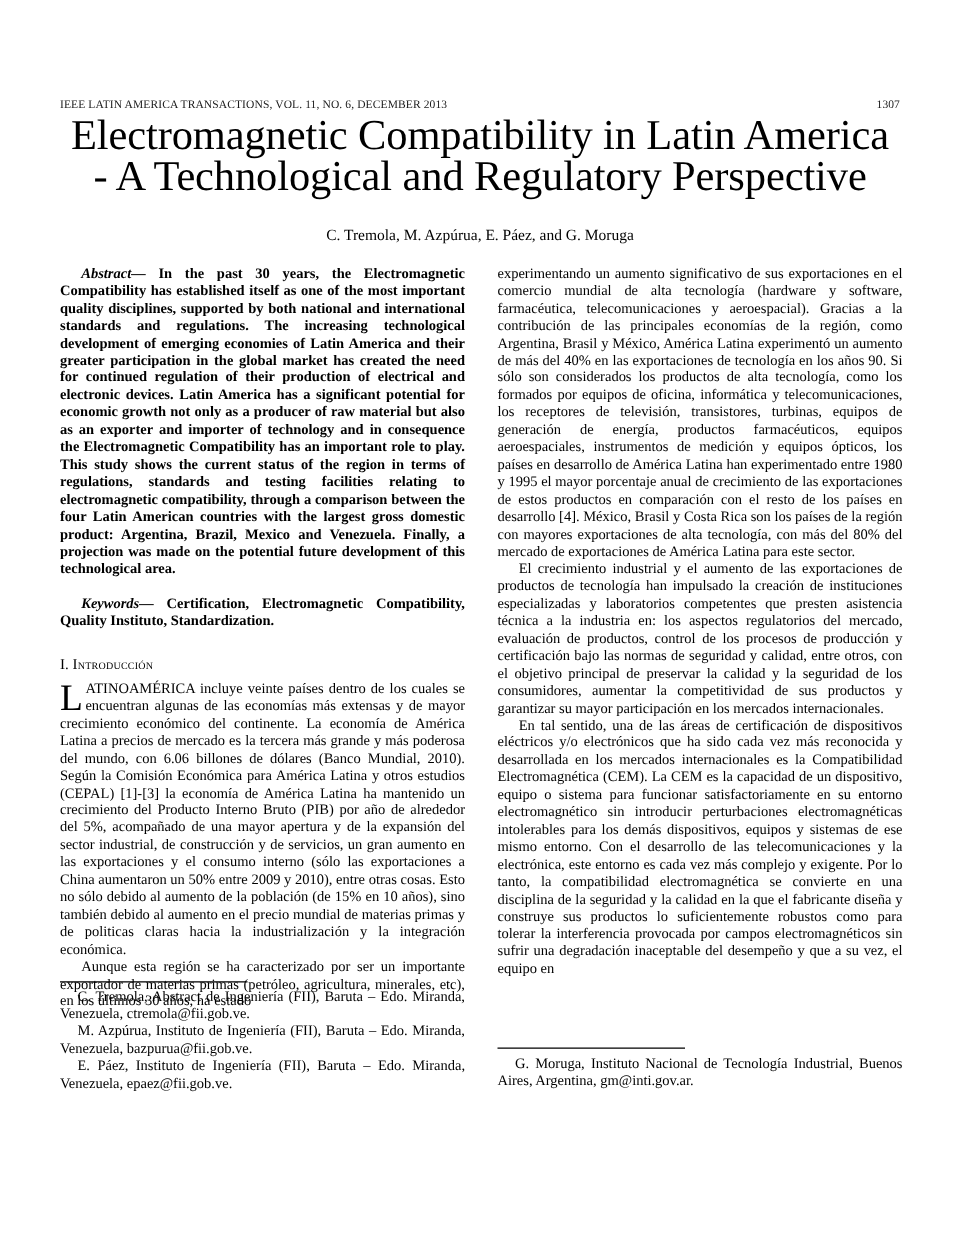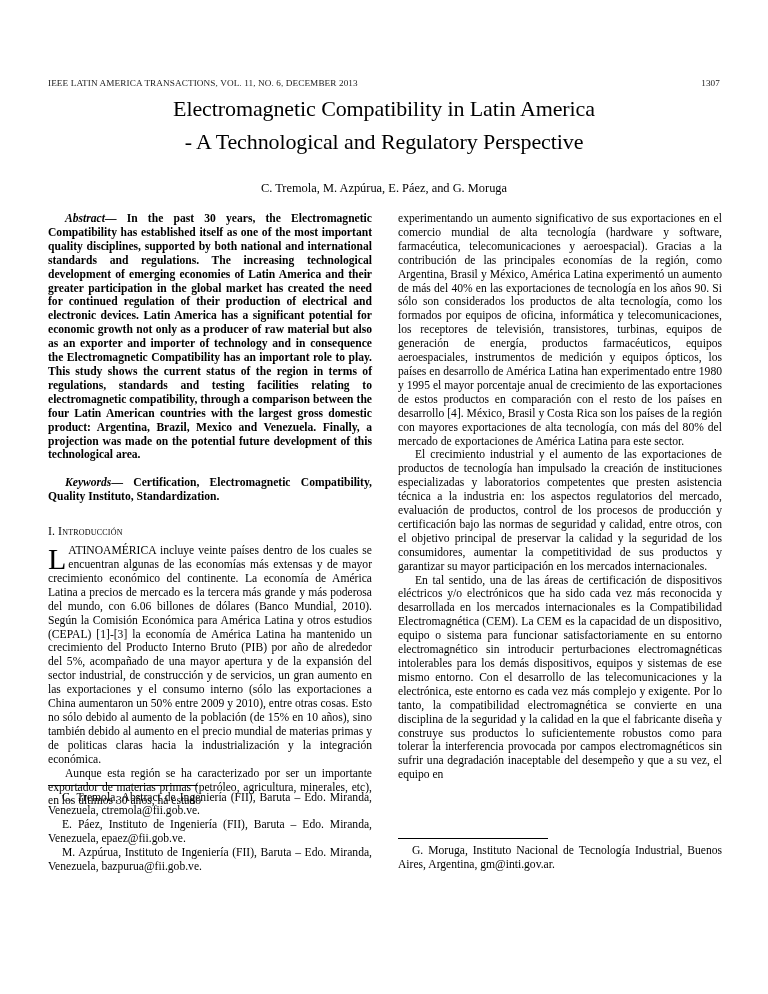--- a/index.html
+++ b/index.html
@@ -42,21 +42,21 @@
 
   
   .titleblock {
     position: absolute;
     left: 48px;
     top: 92px;
     width: 672px;
     text-align: center;
   }
   .paper-title {
-    font-size: 22px;
+    font-size: 34px;
     line-height: 33px;
     font-weight: normal;
     margin: 0;
     letter-spacing: -0.1px;
   }
   .authors {
     margin-top: 22px;
     font-size: 12.4px;
     line-height: 16px;
   }
@@ -189,22 +189,22 @@
         <span class="ttl">Introducción</span>
       </div>
 
       <p class="dropcap-para"><span class="dropcap">L</span><span>ATINOAMÉRICA incluye veinte países dentro de los cuales se encuentran algunas de las economías más extensas y de mayor crecimiento económico del continente. La economía de América Latina a precios de mercado es la tercera más grande y más poderosa del mundo, con 6.06 billones de dólares (Banco Mundial, 2010). Según la Comisión Económica para América Latina y otros estudios (CEPAL) [1]-[3] la economía de América Latina ha mantenido un crecimiento del Producto Interno Bruto (PIB) por año de alrededor del 5%, acompañado de una mayor apertura y de la expansión del sector industrial, de construcción y de servicios, un gran aumento en las exportaciones y el consumo interno (sólo las exportaciones a China aumentaron un 50% entre 2009 y 2010), entre otras cosas. Esto no sólo debido al aumento de la población (de 15% en 10 años), sino también debido al aumento en el precio mundial de materias primas y de politicas claras hacia la industrialización y la integración económica.</span></p>
 
       <p class="indent">Aunque esta región se ha caracterizado por ser un importante exportador de materias primas (petróleo, agricultura, minerales, etc), en los últimos 30 años, ha estado</p>
 
       <div class="footnotes">
         <hr class="fn-rule">
         <p class="fn">C. Tremola, Abstract de Ingeniería (FII), Baruta – Edo. Miranda, Venezuela, ctremola@fii.gob.ve.</p>
+        <p class="fn">M. Azpúrua, Instituto de Ingeniería (FII), Baruta – Edo. Miranda, Venezuela, bazpurua@fii.gob.ve.</p>
         <p class="fn">E. Páez, Instituto de Ingeniería (FII), Baruta – Edo. Miranda, Venezuela, epaez@fii.gob.ve.</p>
-        <p class="fn">M. Azpúrua, Instituto de Ingeniería (FII), Baruta – Edo. Miranda, Venezuela, bazpurua@fii.gob.ve.</p>
       </div>
     </div>
 
     <div class="col col-right">
 
       <p>experimentando un aumento significativo de sus exportaciones en el comercio mundial de alta tecnología (hardware y software, farmacéutica, telecomunicaciones y aeroespacial). Gracias a la contribución de las principales economías de la región, como Argentina, Brasil y México, América Latina experimentó un aumento de más del 40% en las exportaciones de tecnología en los años 90. Si sólo son considerados los productos de alta tecnología, como los formados por equipos de oficina, informática y telecomunicaciones, los receptores de televisión, transistores, turbinas, equipos de generación de energía, productos farmacéuticos, equipos aeroespaciales, instrumentos de medición y equipos ópticos, los países en desarrollo de América Latina han experimentado entre 1980 y 1995 el mayor porcentaje anual de crecimiento de las exportaciones de estos productos en comparación con el resto de los países en desarrollo [4]. México, Brasil y Costa Rica son los países de la región con mayores exportaciones de alta tecnología, con más del 80% del mercado de exportaciones de América Latina para este sector.</p>
       <p class="indent">El crecimiento industrial y el aumento de las exportaciones de productos de tecnología han impulsado la creación de instituciones especializadas y laboratorios competentes que presten asistencia técnica a la industria en: los aspectos regulatorios del mercado, evaluación de productos, control de los procesos de producción y certificación bajo las normas de seguridad y calidad, entre otros, con el objetivo principal de preservar la calidad y la seguridad de los consumidores, aumentar la competitividad de sus productos y garantizar su mayor participación en los mercados internacionales.</p>
       <p class="indent">En tal sentido, una de las áreas de certificación de dispositivos eléctricos y/o electrónicos que ha sido cada vez más reconocida y desarrollada en los mercados internacionales es la Compatibilidad Electromagnética (CEM). La CEM es la capacidad de un dispositivo, equipo o sistema para funcionar satisfactoriamente en su entorno electromagnético sin introducir perturbaciones electromagnéticas intolerables para los demás dispositivos, equipos y sistemas de ese mismo entorno. Con el desarrollo de las telecomunicaciones y la electrónica, este entorno es cada vez más complejo y exigente. Por lo tanto, la compatibilidad electromagnética se convierte en una disciplina de la seguridad y la calidad en la que el fabricante diseña y construye sus productos lo suficientemente robustos como para tolerar la interferencia provocada por campos electromagnéticos sin sufrir una degradación inaceptable del desempeño y que a su vez, el equipo en</p>
 
       <div class="footnotes">

